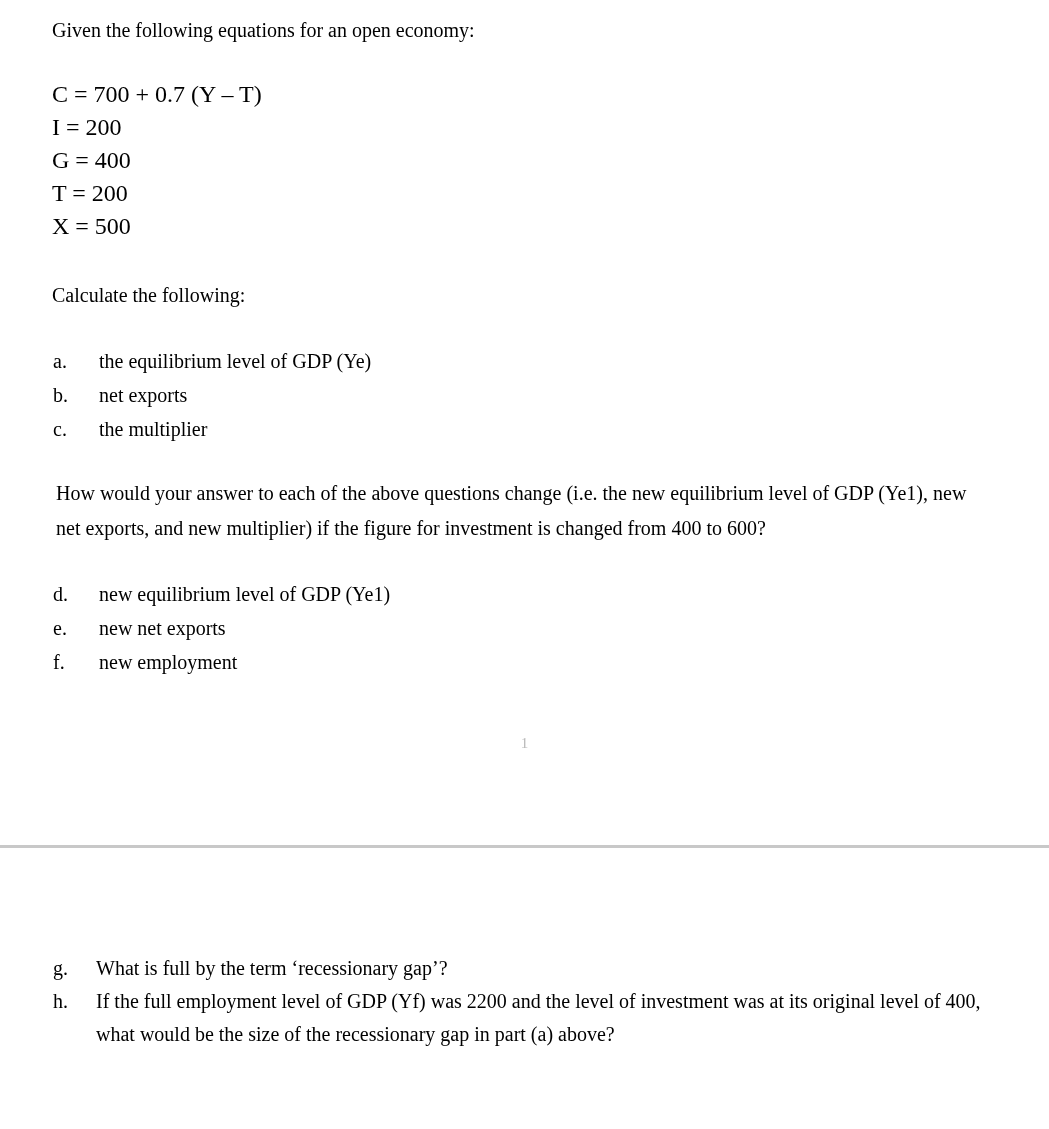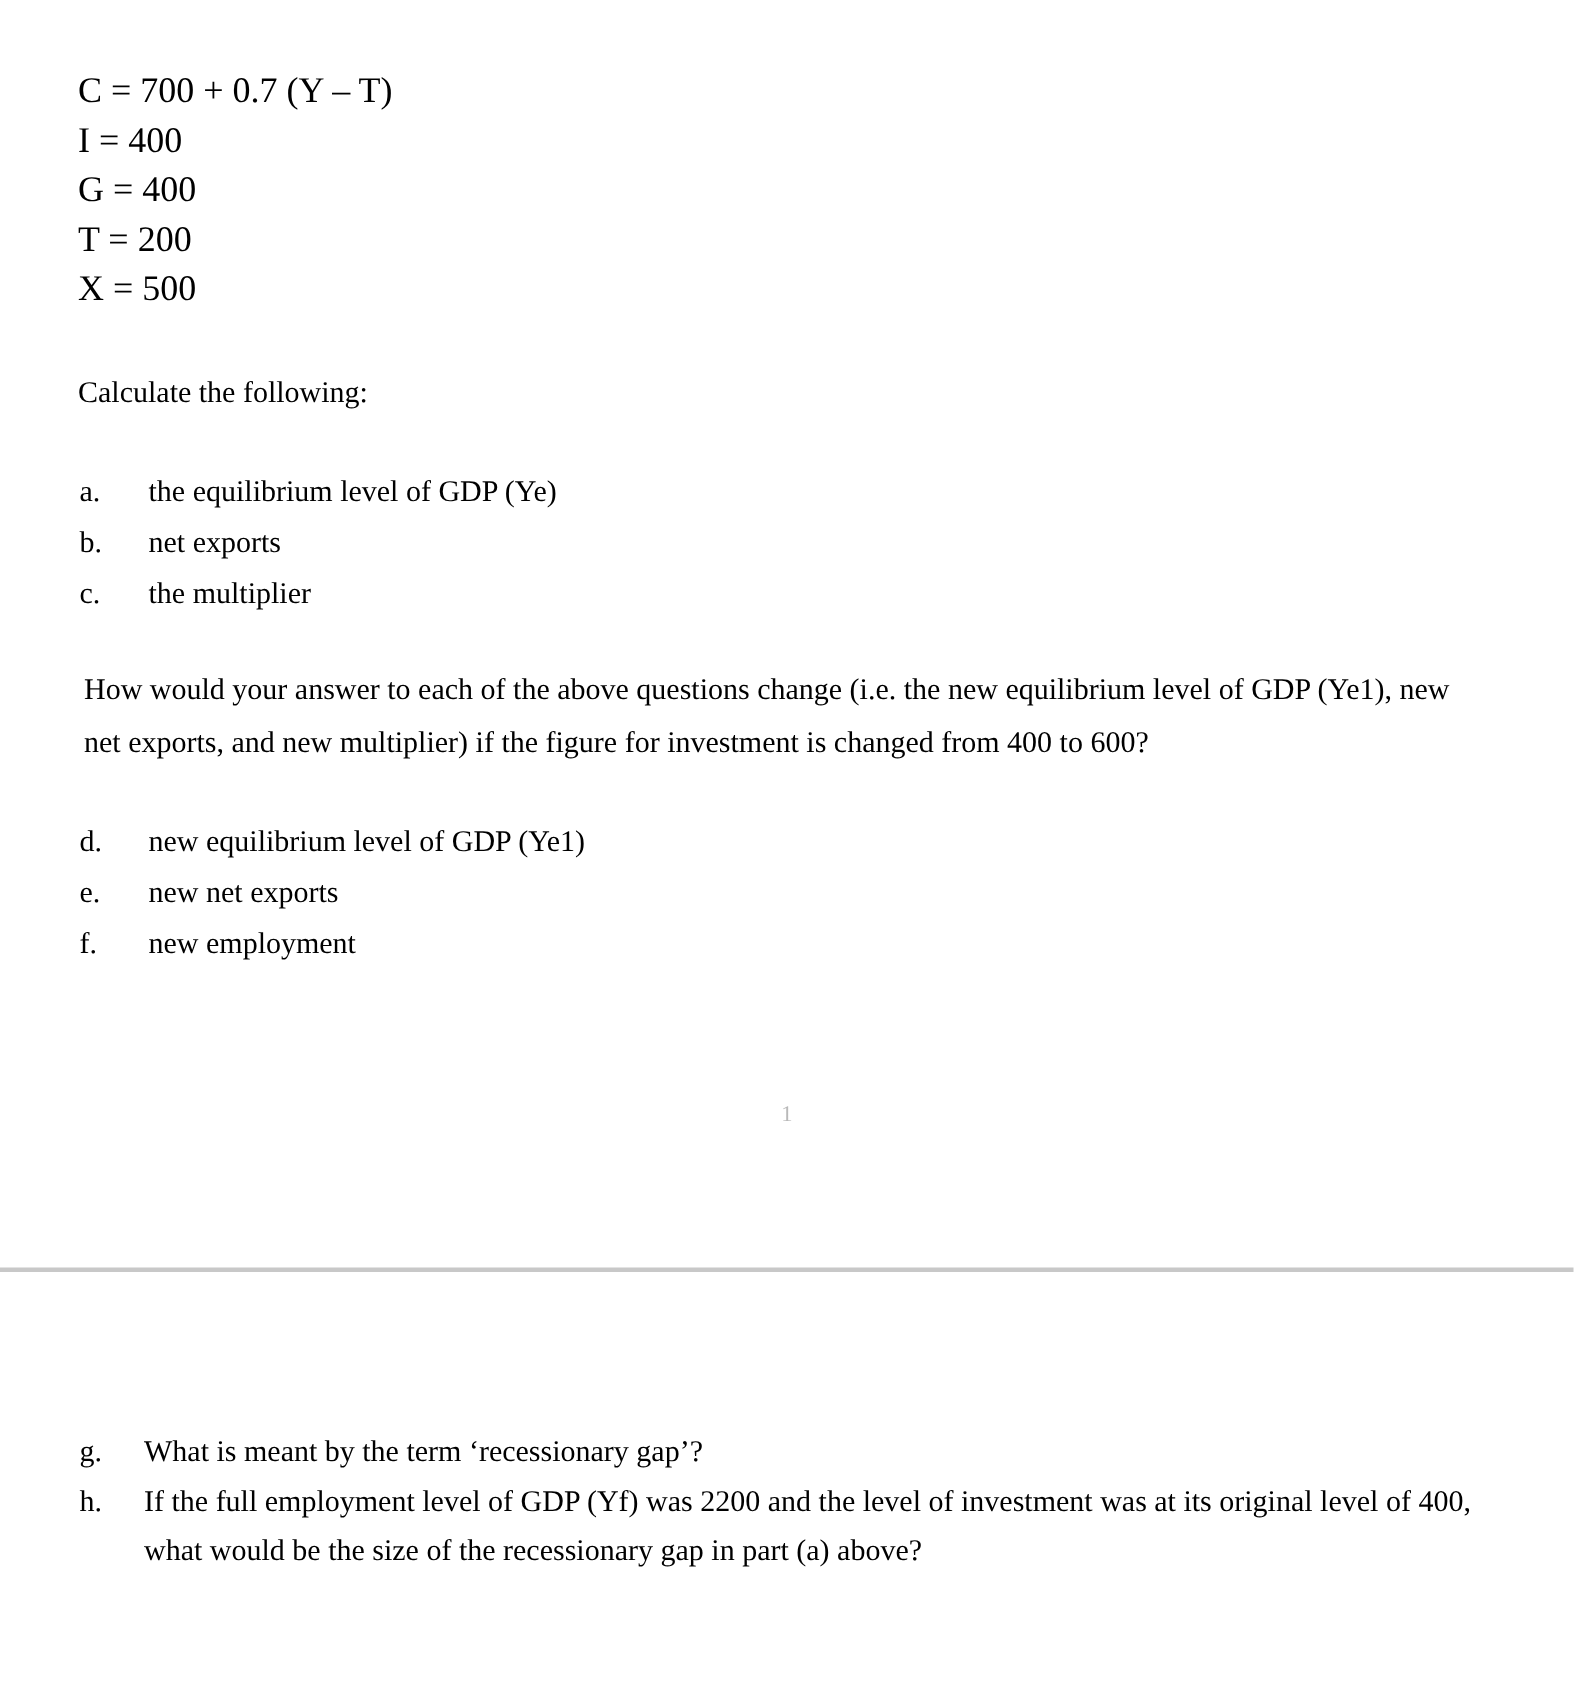--- a/index.html
+++ b/index.html
@@ -136,24 +136,25 @@
     line-height: 33px;
   }
 </style>
 </head>
 <body>
 
 <div class="page">
 
   <div class="sheet-top">
 
+    <p class="intro-line">Given the following equations for an open economy:</p>
 
     <ul class="equations">
       <li>C = 700 + 0.7 (Y – T)</li>
-      <li>I = 400</li>
+      <li>I = 200</li>
       <li>G = 400</li>
       <li>T = 200</li>
       <li>X = 500</li>
     </ul>
 
     <p class="calc-line">Calculate the following:</p>
 
     <ul class="q-list first-group">
       <li class="q-item">
         <span class="q-marker">a.</span>
@@ -189,21 +190,21 @@
   </div>
 
   <div class="page-number">1</div>
 
   <div class="page-divider"></div>
 
   <div class="sheet-bottom">
     <ul class="q-list">
       <li class="q-item tight">
         <span class="q-marker">g.</span>
-        <span>What is meant by the term ‘recessionary gap’?</span>
+        <span>What is full by the term ‘recessionary gap’?</span>
       </li>
       <li class="q-item tight">
         <span class="q-marker">h.</span>
         <span>If the full employment level of GDP (Yf) was 2200 and the level of investment was at its original level of 400, what would be the size of the recessionary gap in part (a) above?</span>
       </li>
     </ul>
   </div>
 
 </div>
 

